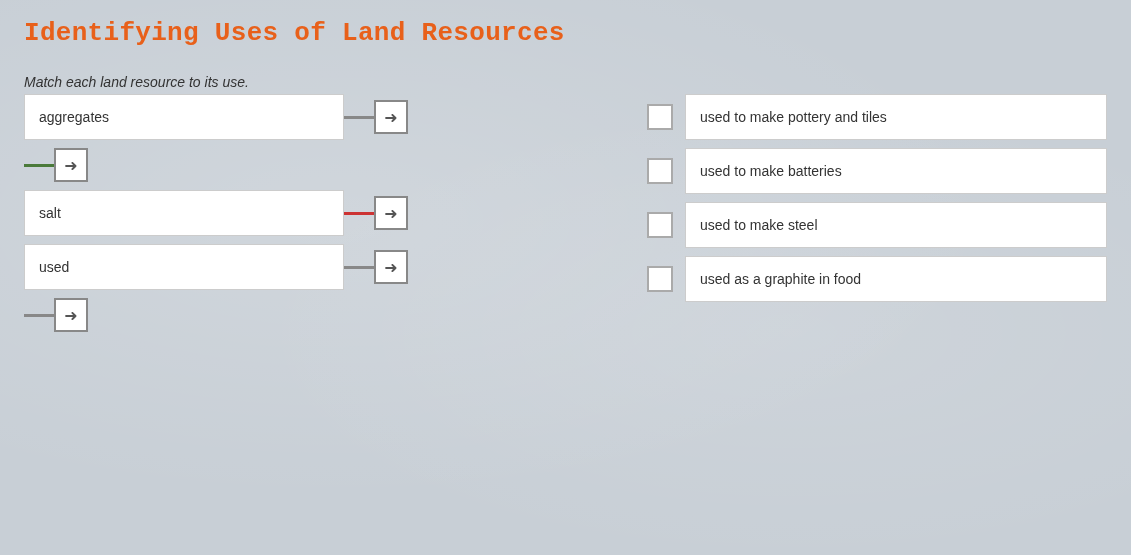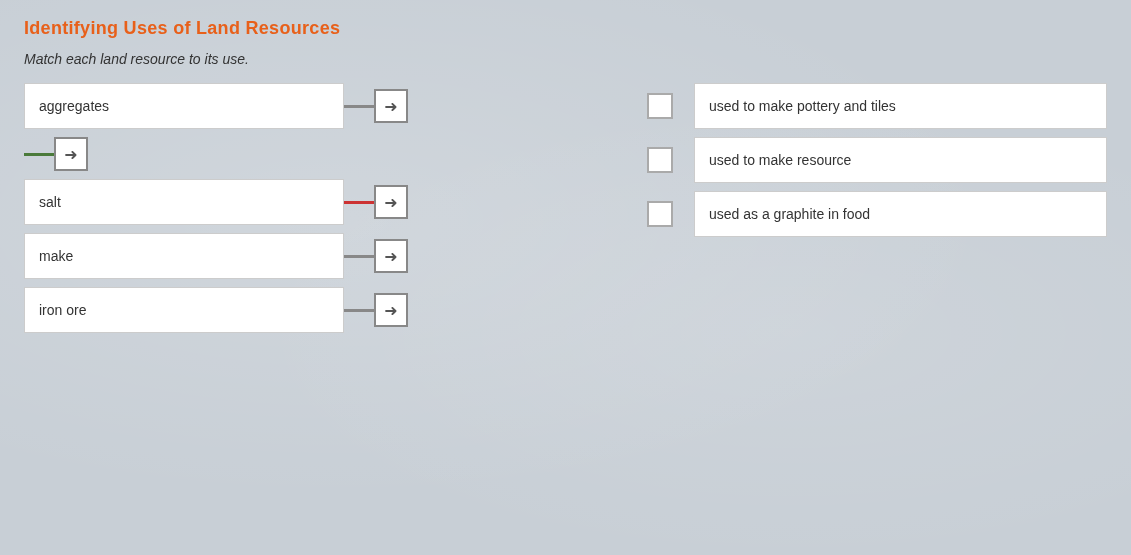--- a/index.html
+++ b/index.html
@@ -18,30 +18,31 @@
         radial-gradient(ellipse at 30% 40%, rgba(255,255,255,0.15) 0%, transparent 60%),
         radial-gradient(ellipse at 70% 60%, rgba(255,255,255,0.1) 0%, transparent 50%);
       width: 1131px;
       min-height: 555px;
       padding: 18px 24px 24px 24px;
       position: relative;
     }
 
     .page-title {
       color: #e8601a;
-      font-size: 18px;
+      font-size: 26px;
       font-weight: bold;
-      margin-bottom: 12px;
+      margin-bottom: 26px;
       letter-spacing: 0.3px;
+      font-family: Liberation Mono, monospace;
     }
 
     .instructions {
       color: #333;
       font-size: 14px;
-      margin-bottom: 16px;
+      margin-bottom: 4px;
       font-style: italic;
     }
 
     .matching-area {
       display: flex;
       flex-direction: row;
       align-items: flex-start;
       gap: 0;
       width: 100%;
     }
@@ -99,21 +100,21 @@
       display: flex;
       flex-direction: column;
       gap: 8px;
       margin-left: auto;
       width: 460px;
     }
 
     .use-row {
       display: flex;
       align-items: center;
-      gap: 21px;
+      gap: 12px;
     }
 
     .use-checkbox {
       width: 26px;
       height: 26px;
       background: white;
       border: 2px solid #aaa;
       flex-shrink: 0;
     }
 
@@ -167,56 +168,59 @@
           <span>salt</span>
         </div>
         <div class="connector-line line-red"></div>
         <button class="arrow-btn">
           <span>➜</span>
         </button>
       </div>
 
       <div class="resource-row">
         <div class="resource-box">
-          <span>make</span>
+          <span>used</span>
         </div>
         <div class="connector-line line-gray"></div>
         <button class="arrow-btn">
           <span>➜</span>
         </button>
       </div>
 
       <div class="resource-row">
-        <div class="resource-box">
-          <span>iron ore</span>
-        </div>
         <div class="connector-line line-gray"></div>
         <button class="arrow-btn">
           <span>➜</span>
         </button>
       </div>
     </div>
 
     <div class="right-column">
 
       <div class="use-row">
         <div class="use-checkbox"></div>
         <div class="use-box">
           <span>used to make pottery and tiles</span>
         </div>
       </div>
 
 
       <div class="use-row">
         <div class="use-checkbox"></div>
         <div class="use-box">
-          <span>used to make resource</span>
-        </div>
-      </div>
-
+          <span>used to make batteries</span>
+        </div>
+      </div>
+
+      <div class="use-row">
+        <div class="use-checkbox"></div>
+        <div class="use-box">
+          <span>used to make steel</span>
+        </div>
+      </div>
 
       <div class="use-row">
         <div class="use-checkbox"></div>
         <div class="use-box">
           <span>used as a graphite in food</span>
         </div>
       </div>
     </div>
 
   </div>

